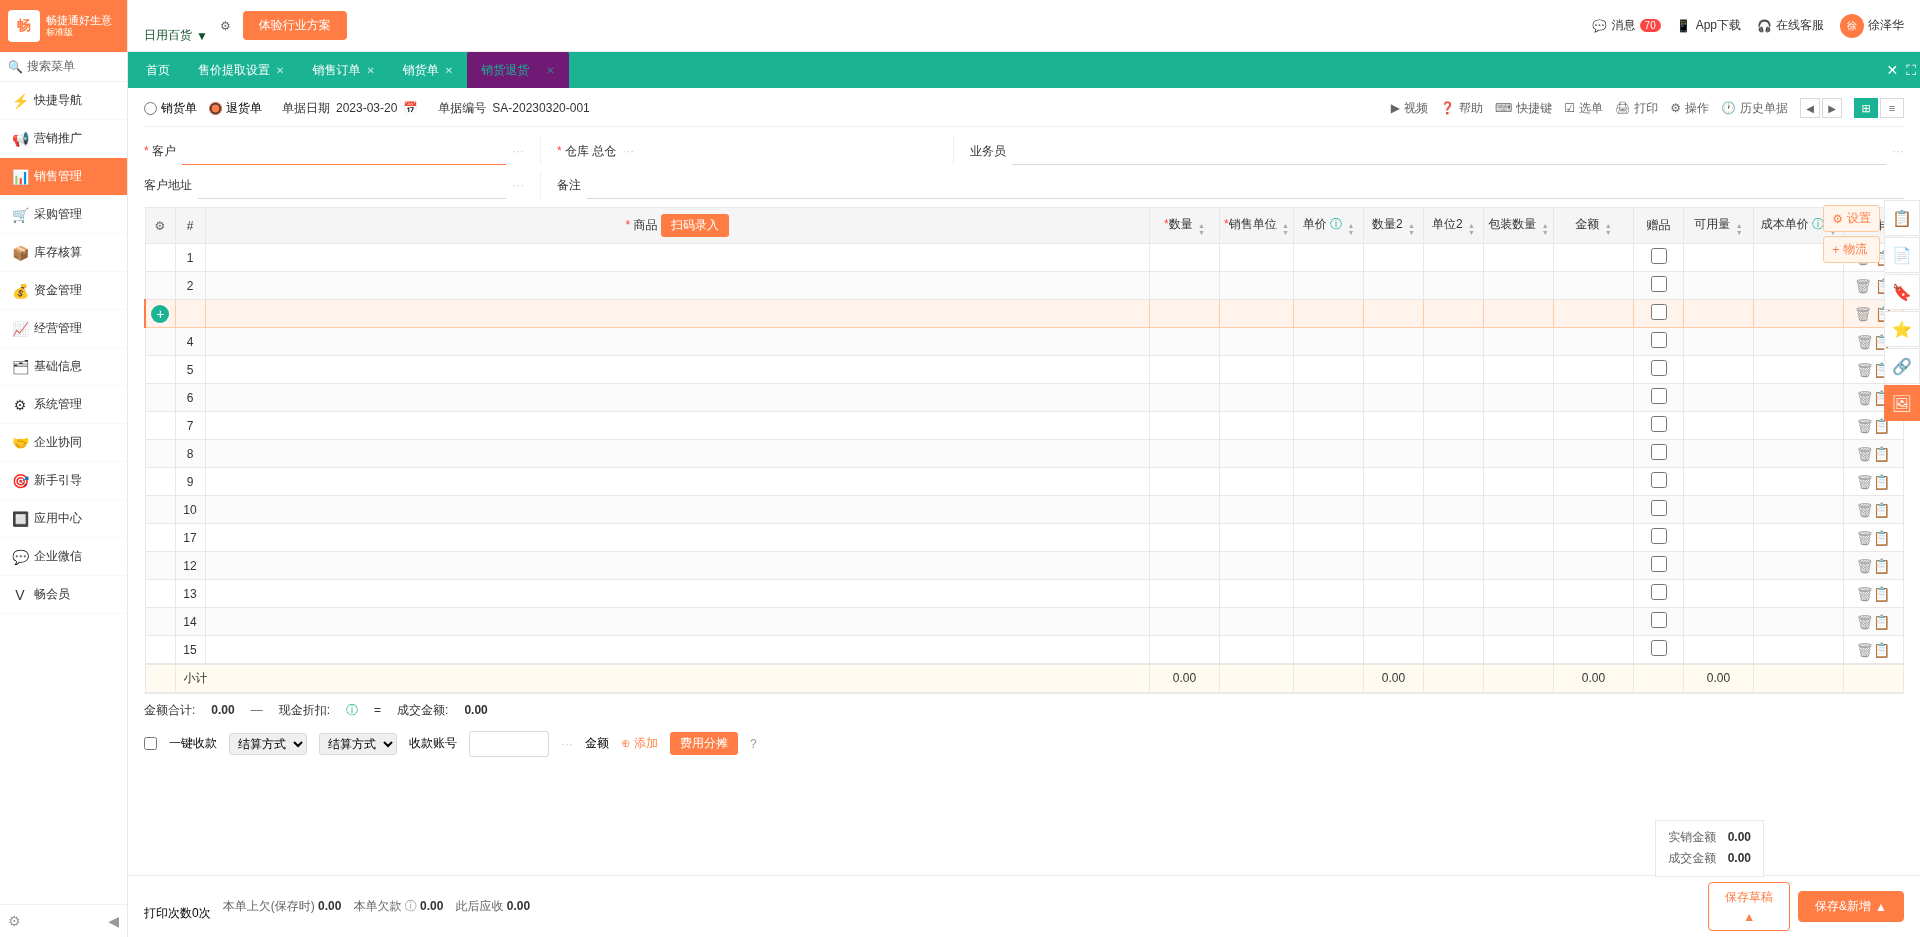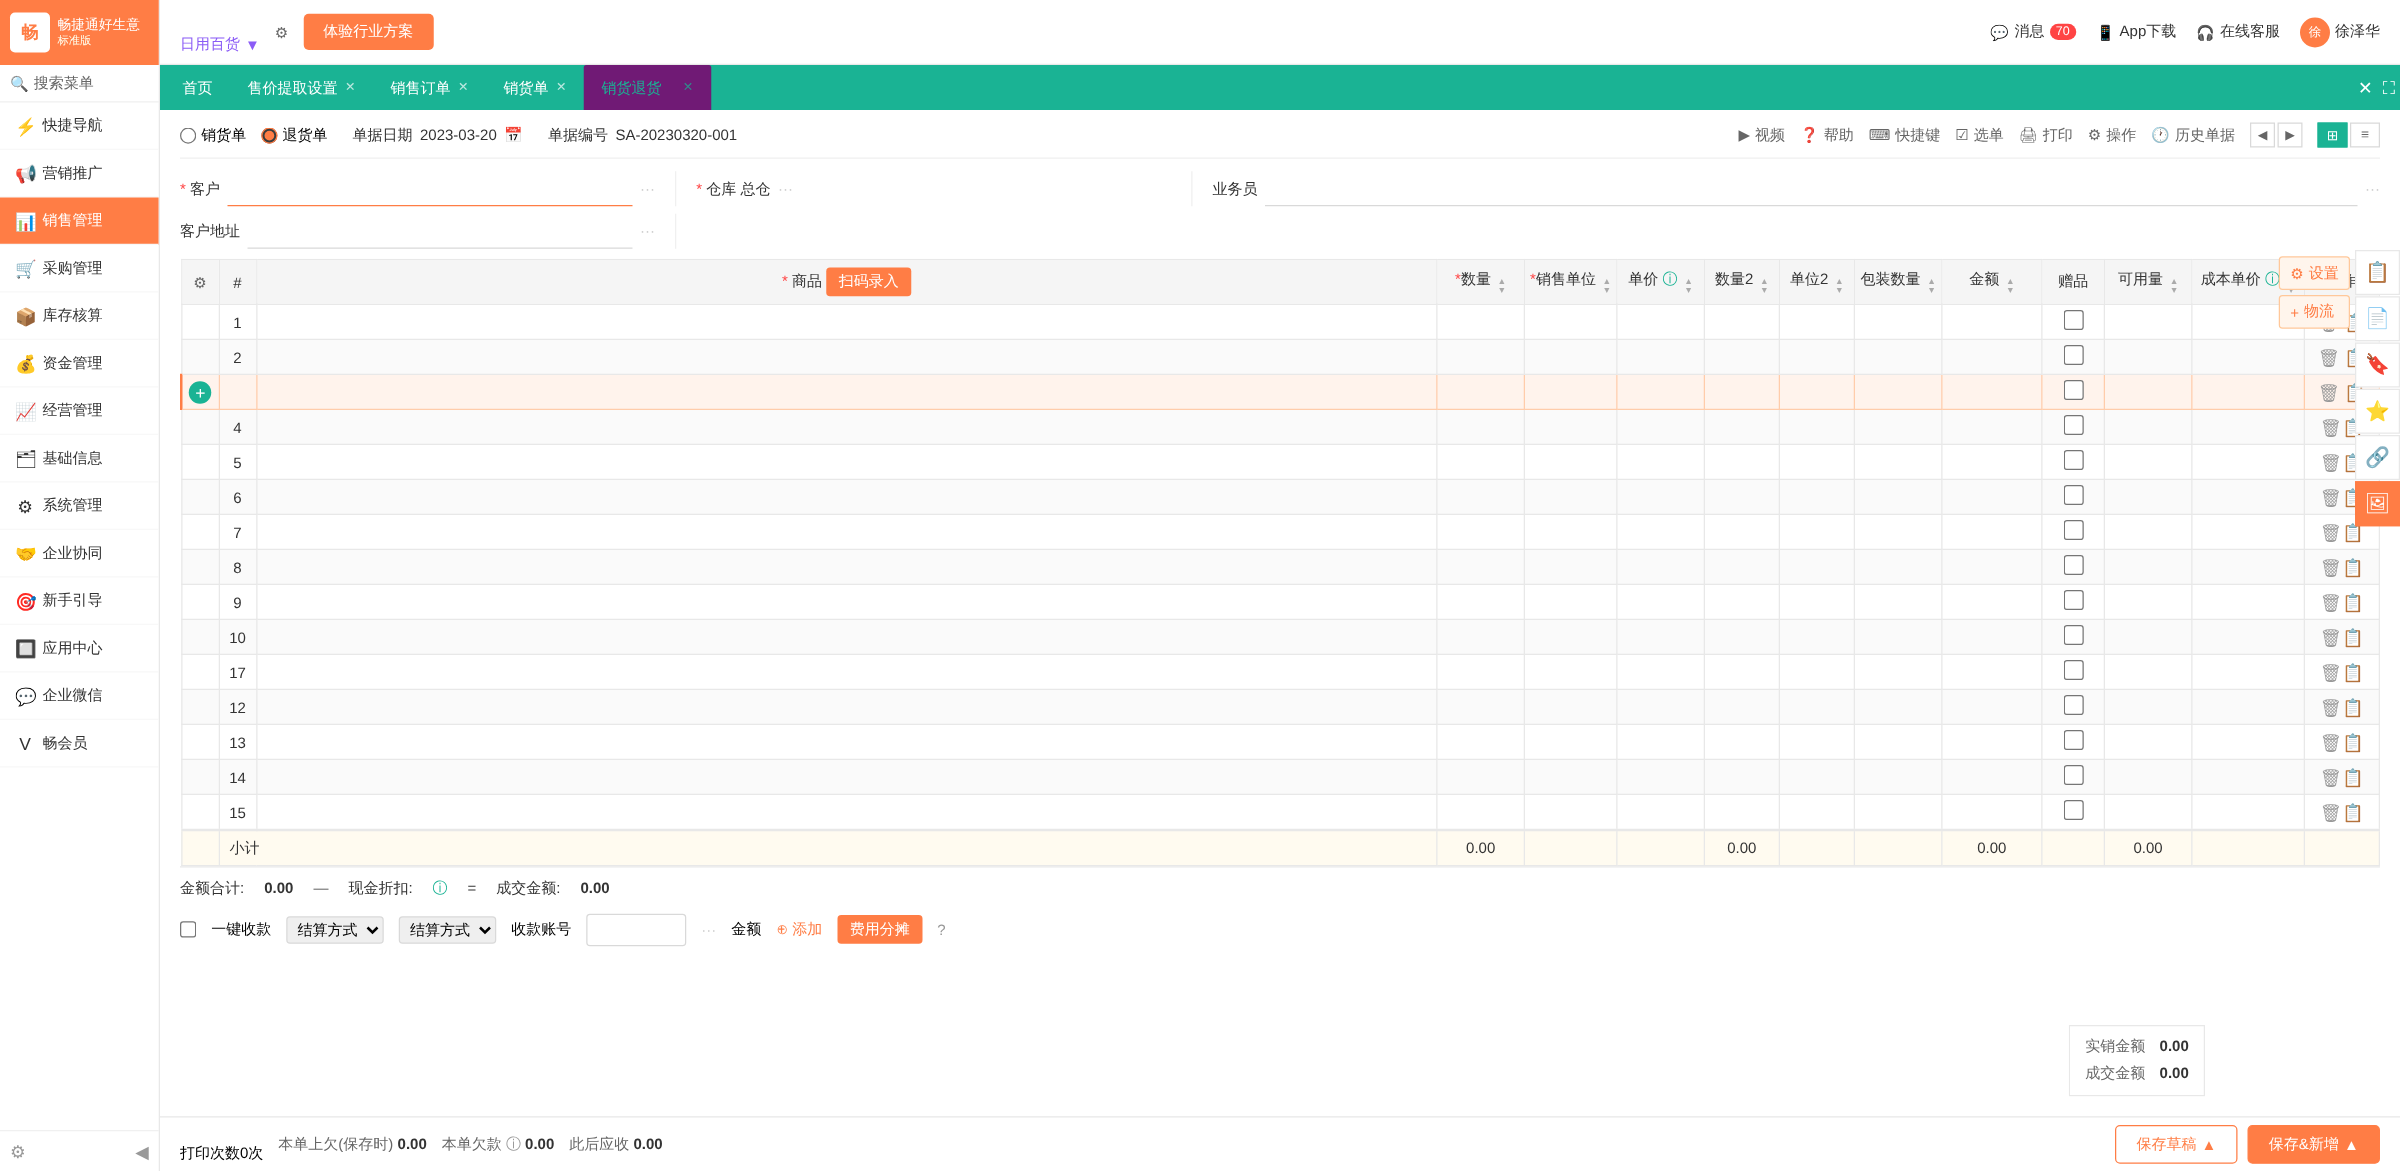--- a/index.html
+++ b/index.html
@@ -65,21 +65,21 @@
 
     
     .topbar {
       background: #fff;
       height: 52px;
       display: flex; align-items: center; justify-content: space-between;
       padding: 0 16px;
       border-bottom: 1px solid #e8e8e8;
     }
     .topbar-left { display: flex; align-items: center; gap: 12px; }
-    .topbar-daily { color: #8b5cf6; font-size: 12px; display: flex; align-items: center; gap: 4px; margin-top: 20px; }
+    .topbar-daily { color: #14532d; font-size: 12px; display: flex; align-items: center; gap: 4px; margin-top: 20px; }
     .topbar-gear { color: #666; cursor: pointer; }
     .topbar-btn {
       background: #ff7d45;
       color: #fff;
       border: none;
       padding: 6px 16px;
       border-radius: 4px;
       cursor: pointer;
       font-size: 12px;
     }
@@ -237,21 +237,21 @@
     .realtime-panel .amount-value { color: #333; font-weight: bold; margin-left: 8px; }
 
     .btn-save-draft {
       background: #fff;
       border: 1px solid #ff7d45;
       color: #ff7d45;
       padding: 6px 16px;
       border-radius: 4px;
       cursor: pointer;
       font-size: 12px;
-      display: flex; align-items: center; gap: 4px;
+      display: flex; align-items: center; gap: 4px; flex-direction: column;
     }
     .btn-save-new {
       background: #ff7d45;
       border: 1px solid #ff7d45;
       color: #fff;
       padding: 6px 16px;
       border-radius: 4px;
       cursor: pointer;
       font-size: 12px;
       display: flex; align-items: center; gap: 4px;
@@ -563,20 +563,24 @@
       </div>
     </div>
 
     <div class="form-row" style="margin-bottom:8px;">
       <div class="form-cell" style="max-width:380px;">
         <span class="form-label">客户地址</span>
         <input class="form-input" type="text" style="width: 200px;">
         <span class="form-dots">···</span>
       </div>
       <div class="form-divider"></div>
+      <div class="form-cell">
+        <span class="form-label">备注</span>
+        <input class="form-input" type="text" style="width: 500px;">
+      </div>
     </div>
 
     <div style="overflow-x:auto;">
       <table class="data-table">
         <thead>
           <tr>
             <th class="col-setting">
               <span class="setting-icon">⚙</span>
             </th>
             <th class="col-num">#</th>

